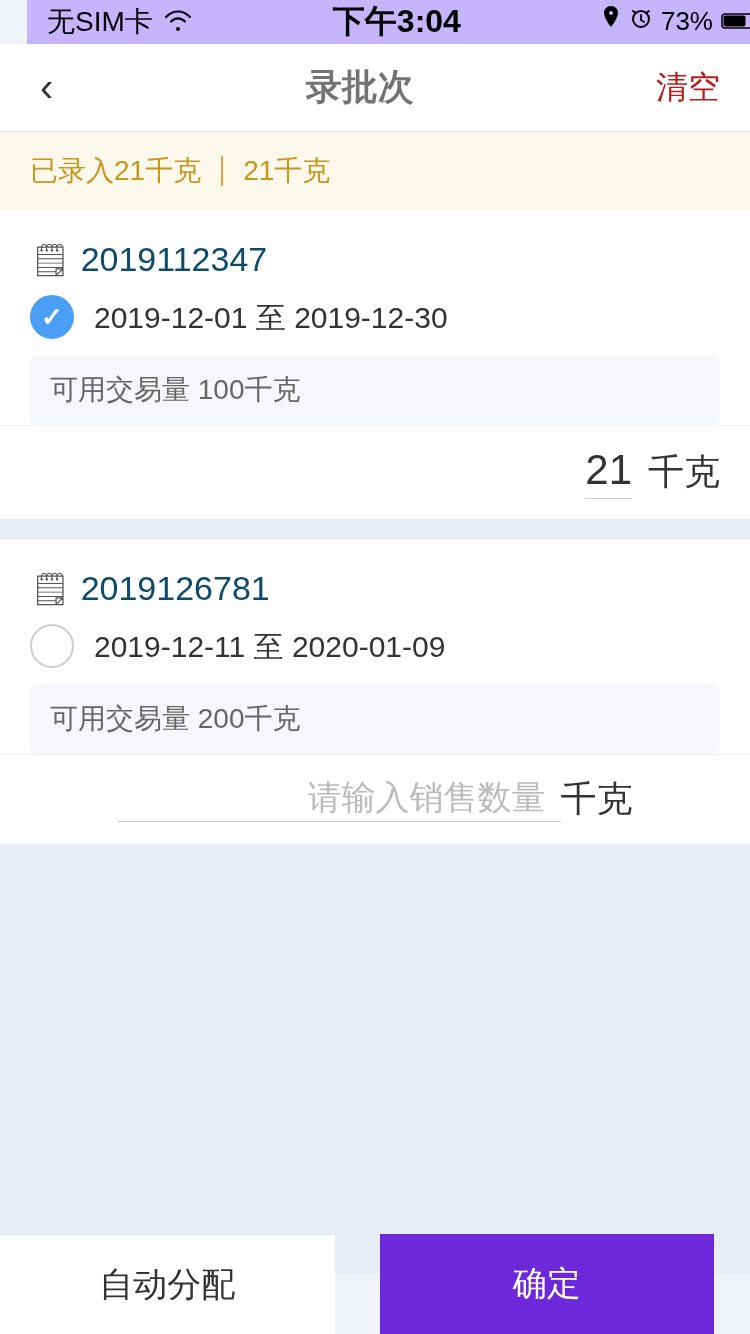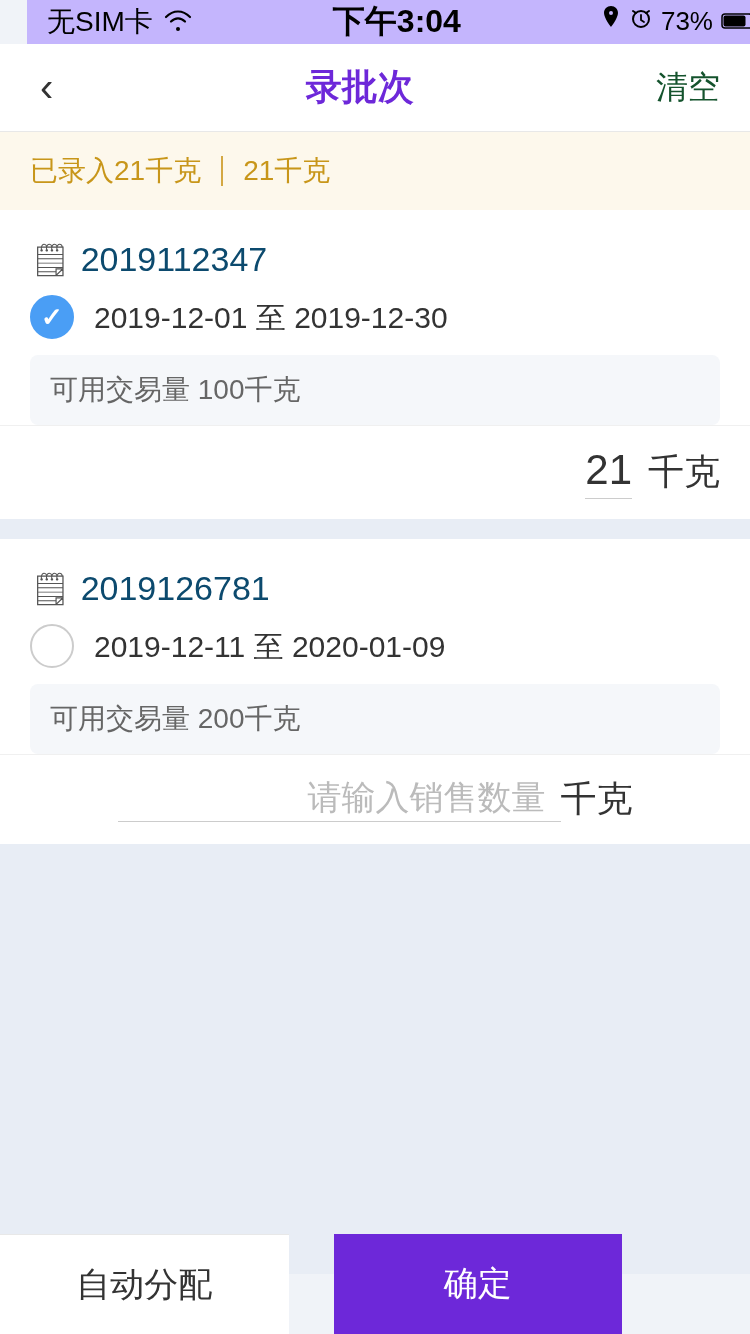--- a/index.html
+++ b/index.html
@@ -57,25 +57,25 @@
     }
     .nav-back {
       font-size: 40px;
       color: #333;
       cursor: pointer;
       padding: 10px;
     }
     .nav-title {
       font-size: 36px;
       font-weight: 600;
-      color: #6d28d9;
+      color: #737373;
     }
     .nav-clear {
       font-size: 32px;
-      color: #14532d;
+      color: #b91c1c;
       cursor: pointer;
     }
 
     
     .info-banner {
       width: 100%;
       background: #fdf8ec;
       padding: 20px 30px;
       display: flex;
       align-items: center;
@@ -221,21 +221,21 @@
       background: #e8edf5;
       flex: 1;
       min-height: 400px;
     }
 
     
     .bottom-bar {
       position: fixed;
       bottom: 0;
       left: 0;
-      width: 622px;
+      width: 714px;
       height: 100px;
       display: flex;
     }
     .btn-auto {
       flex: 1;
       height: 100%;
       background: #fff;
       border: none;
       font-size: 34px;
       color: #333;

